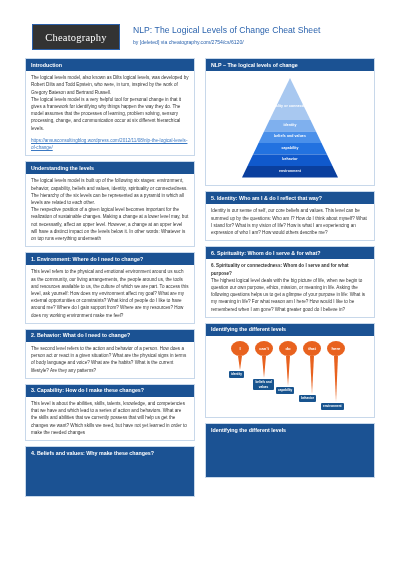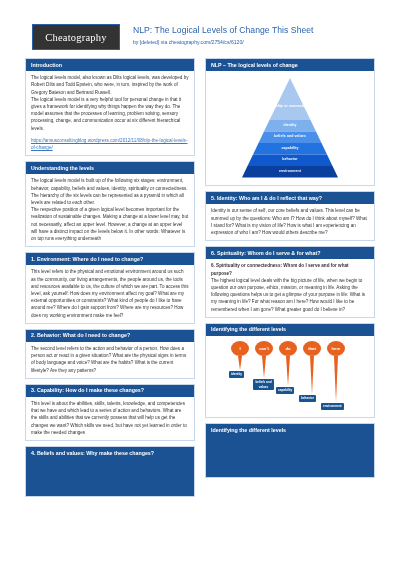--- a/index.html
+++ b/index.html
@@ -96,21 +96,21 @@
   }
 </style>
 </head>
 <body>
 
 <div class="page">
 
   <div class="header">
     <div class="logo">Cheatography</div>
     <div class="titlewrap">
-      <div class="doc-title">NLP: The Logical Levels of Change This Sheet</div>
+      <div class="doc-title">NLP: The Logical Levels of Change Cheat Sheet</div>
       <div class="doc-sub">by [deleted] via cheatography.com/2754/cs/6120/</div>
     </div>
   </div>
 
   <div class="cols">
 
     <div class="col">
 
       <div class="card">
         <div class="card-head">Introduction</div>

